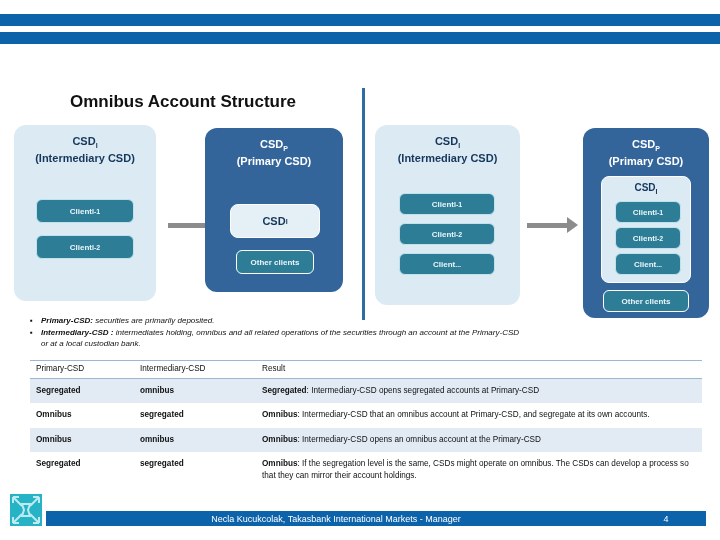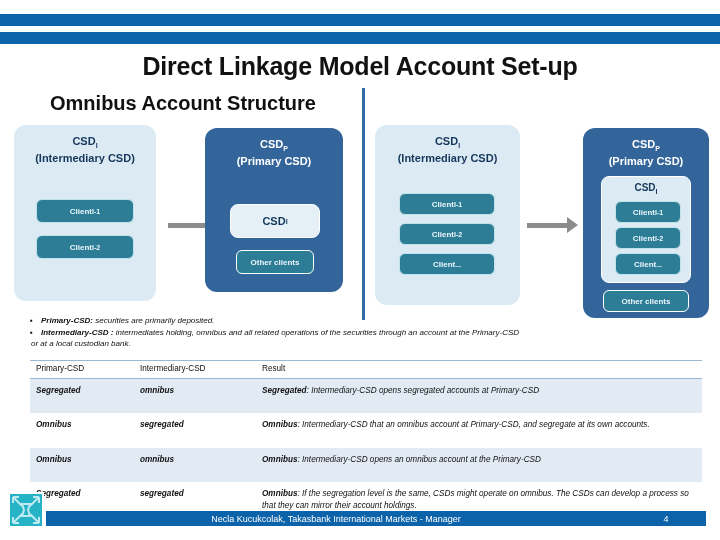--- a/index.html
+++ b/index.html
@@ -14,21 +14,21 @@
   .topbar1{position:absolute;left:0;top:14px;width:720px;height:12px;background:#0D63AA;}
   .topbar2{position:absolute;left:0;top:32px;width:720px;height:12px;background:#0D63AA;}
 
   
   .main-title{
     position:absolute;left:0;top:52px;width:720px;text-align:center;
     font-size:25px;font-weight:bold;color:#111111;letter-spacing:-0.2px;
   }
   .sub-left{
     position:absolute;left:8px;top:92px;width:350px;text-align:center;
-    font-size:20px;font-weight:bold;color:#111111;
+    font-size:17px;font-weight:bold;color:#111111;
   }
   .sub-right{
     position:absolute;left:368px;top:92px;width:344px;text-align:center;
     font-size:17px;font-weight:bold;color:#111111;
   }
   .divider{
     position:absolute;left:362px;top:88px;width:3px;height:232px;background:#2E6CA4;
   }
 
   
@@ -69,32 +69,32 @@
     border-top:8px solid transparent;border-bottom:8px solid transparent;
     border-left:11px solid #8C8C8C;
   }
 
   
   .bullets{position:absolute;left:30px;top:315px;width:672px;}
   .bullet-row{display:flex;align-items:flex-start;font-size:8px;color:#111;line-height:1.45;}
   .bullet-dot{width:11px;flex:0 0 11px;color:#111;font-size:8px;}
   .bullet-text{flex:1;font-style:italic;}
   .bullet-text b{font-style:italic;font-weight:bold;}
-  .bullet-cont{margin-left:1px;font-style:italic;font-size:8px;color:#111;line-height:1.45;}
+  .bullet-cont{margin-left:11px;font-style:italic;font-size:8px;color:#111;line-height:1.45;}
 
   
   table.cmp{
     position:absolute;left:30px;top:360px;width:672px;border-collapse:collapse;
     font-size:8.2px;color:#111;
   }
   table.cmp th{
     text-align:left;font-weight:normal;padding:4px 6px 5px 6px;
     border-bottom:1px solid #9BB8D2;vertical-align:top;
   }
-  table.cmp td{padding:6px 6px 16px 6px;vertical-align:top;line-height:1.5;font-style:italic;}
+  table.cmp td{padding:6px 6px 6px 6px;vertical-align:top;line-height:1.5;}
   table.cmp tr.band td{background:#E2EBF4;}
   table.cmp tr.band td{font-weight:bold;}
   table.cmp tr.band td.res{font-weight:normal;}
   table.cmp td.c1{width:92px;font-weight:bold;}
   table.cmp td.c2{width:110px;font-weight:bold;}
   table.cmp .res b{font-weight:bold;}
   table.cmp tr.plain td{background:#FFFFFF;}
   .tbl-topline{position:absolute;left:30px;top:360px;width:672px;height:1px;background:#9BB8D2;}
 
   
@@ -116,21 +116,20 @@
   .logo svg{display:block;}
 </style>
 </head>
 <body>
 
 <div class="slide">
 
   <div class="topbar1"></div>
   <div class="topbar2"></div>
 
-  <div class="main-title">Direct Linkage Model Account Set-up</div>
   <div class="sub-left">Omnibus Account Structure</div>
   <div class="divider"></div>
 
   <div class="panel panel-light" style="left:14px;top:125px;width:142px;height:176px;">
     <div class="panel-title">
       <span>CSD</span><span class="sub">I</span><br>
       <span>(Intermediary CSD)</span>
     </div>
     <div class="client-box" style="left:22px;top:74px;width:98px;height:24px;">
       <span>Client </span>

